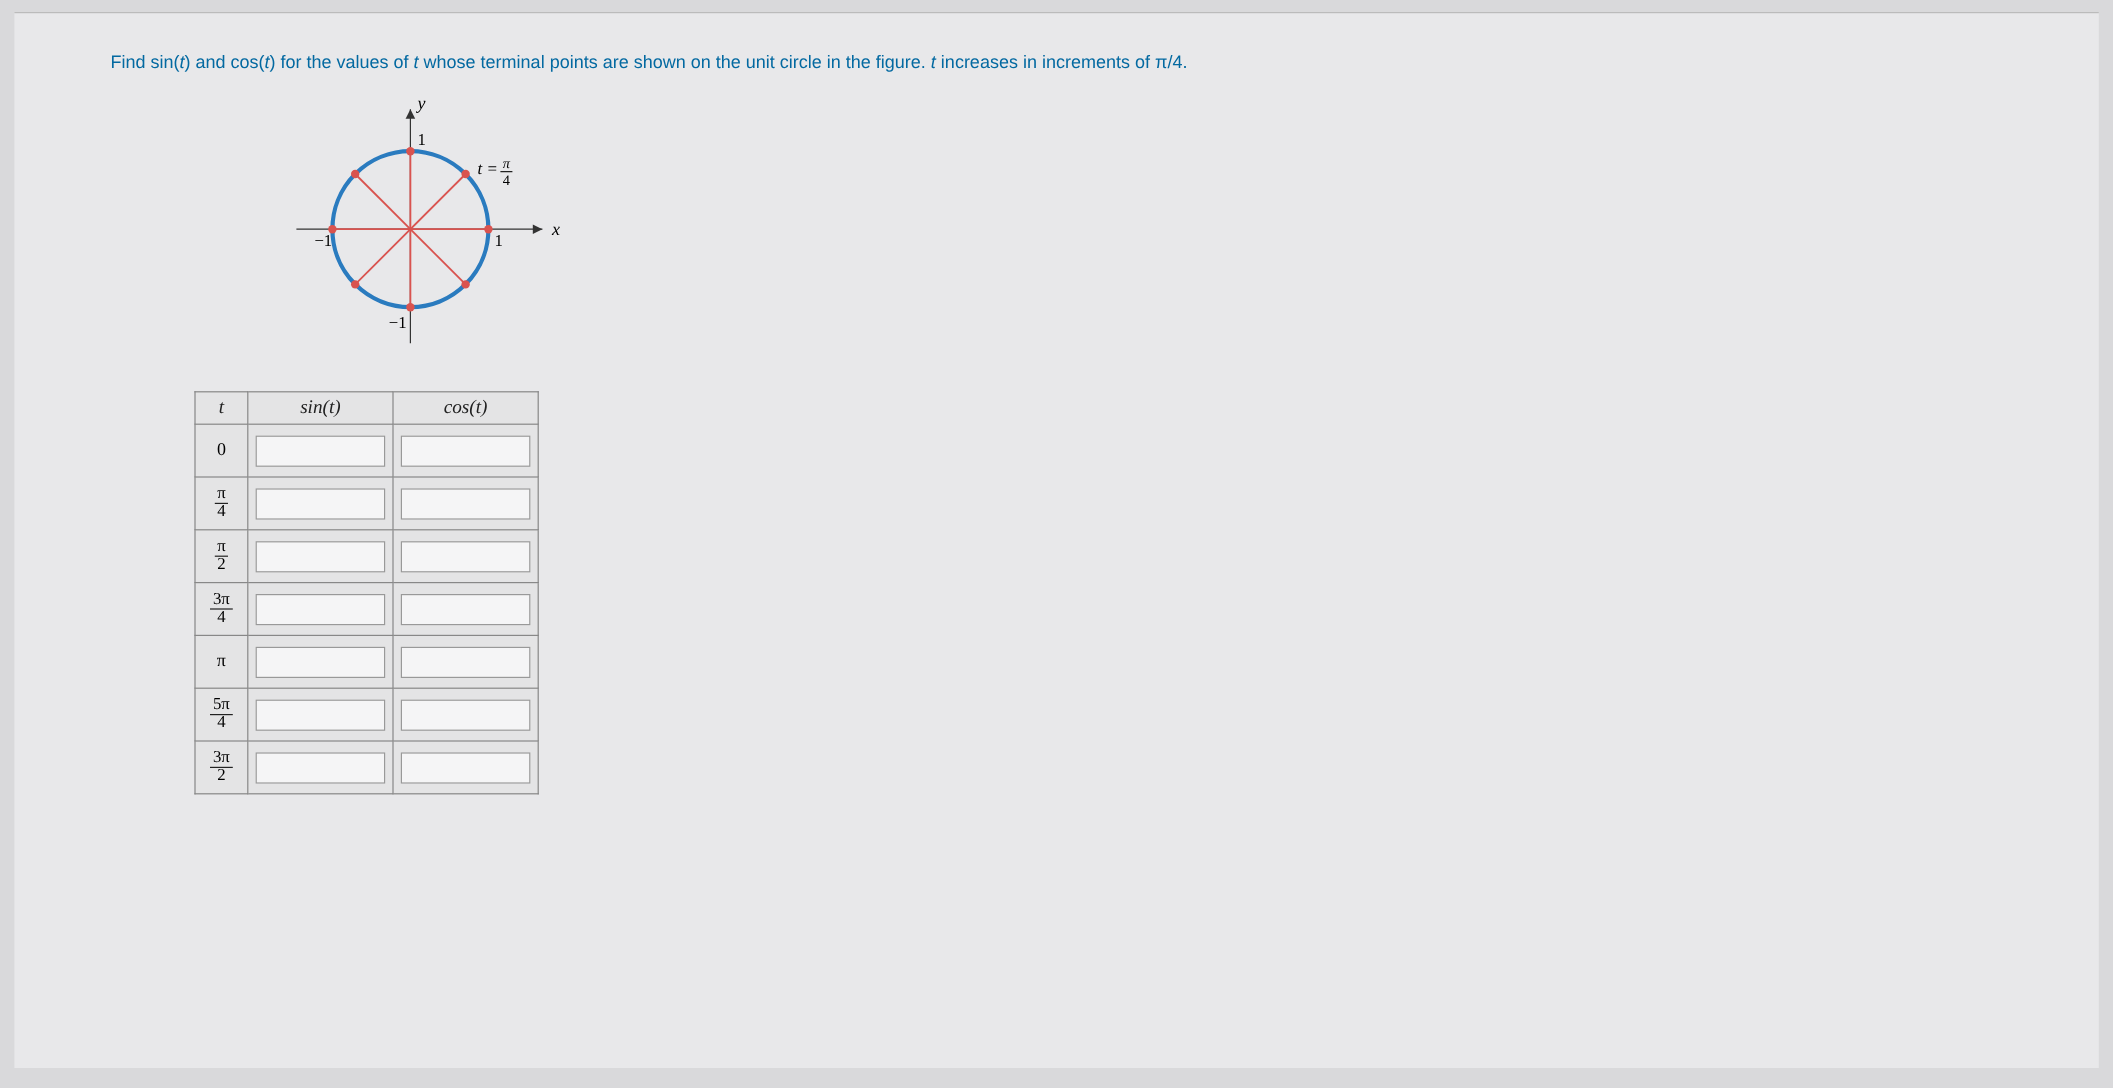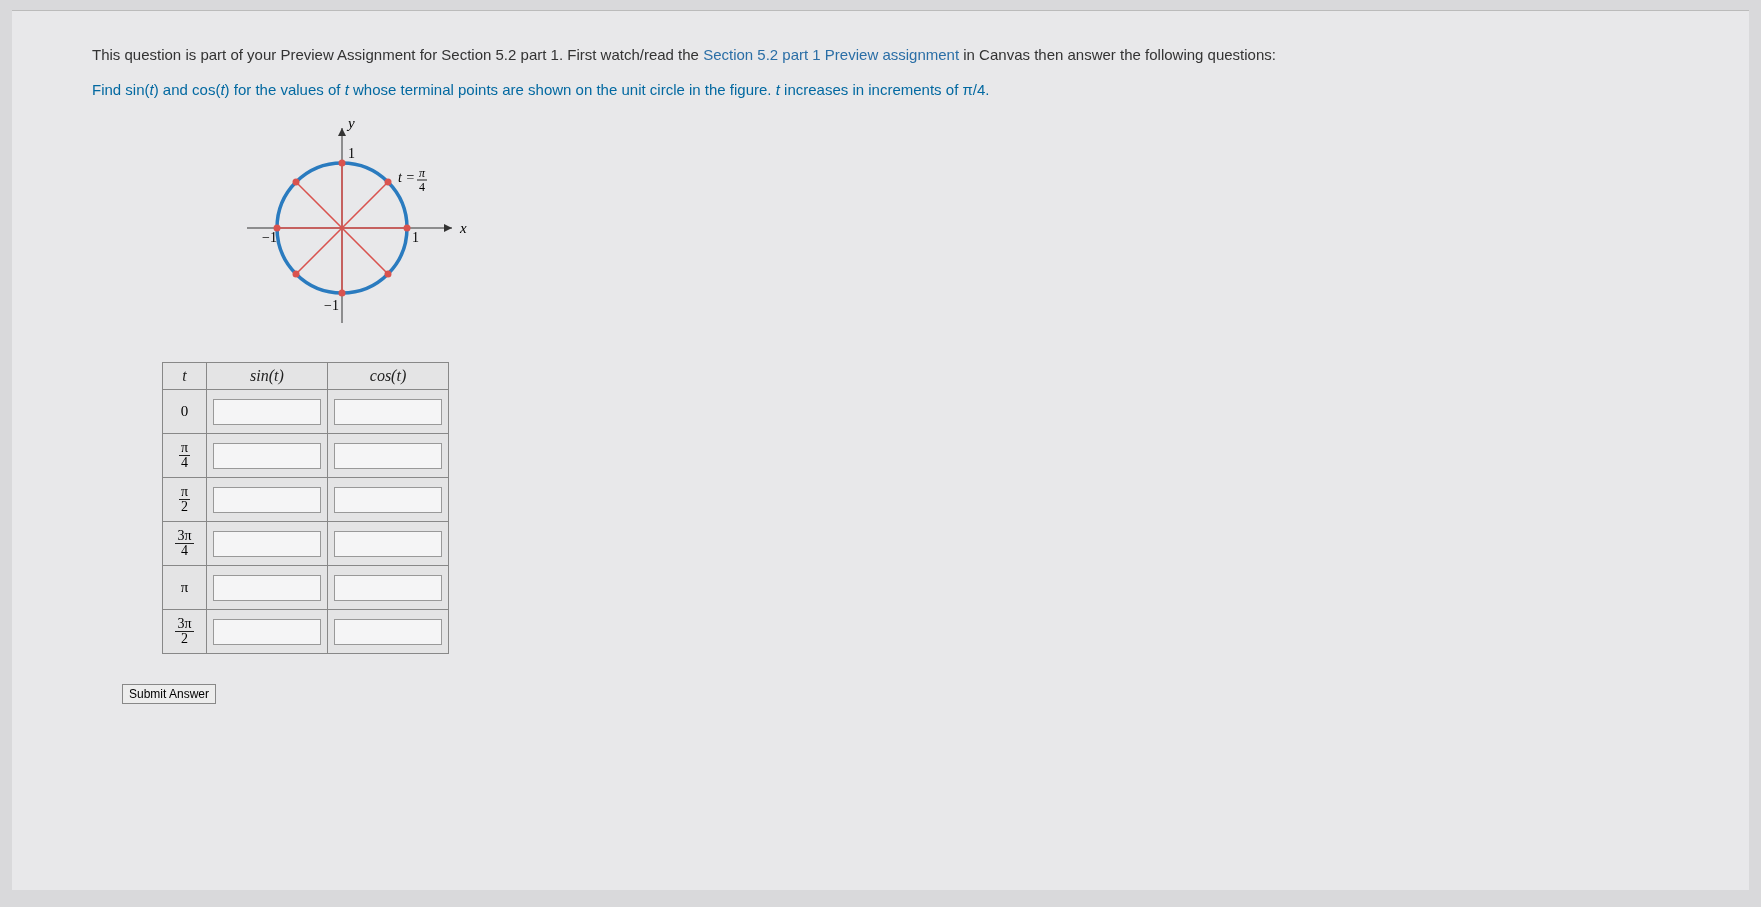--- a/index.html
+++ b/index.html
@@ -101,25 +101,20 @@
     display:inline-block;
     font-family:"Times New Roman",serif;
     position:relative;
   }
 </style>
 </head>
 <body>
 <div class="page">
 <div class="content">
 
-<p class="intro">
-  <span>This question is part of your Preview Assignment for Section 5.2 part 1. First watch/read the </span>
-  <a href="#">Section 5.2 part 1 Preview assignment</a>
-  <span> in Canvas then answer the following questions:</span>
-</p>
 
 <p class="prompt">
   <span>Find sin(</span><span class="ital">t</span><span>) and cos(</span><span class="ital">t</span><span>) for the values of </span><span class="ital">t</span><span> whose terminal points are shown on the unit circle in the figure. </span><span class="ital">t</span><span> increases in increments of π/4.</span>
 </p>
 
 <div class="figure">
   <svg width="260" height="220">
     <g transform="translate(110,110)">
 
       <line x1="-95" y1="0" x2="110" y2="0" stroke="#333" stroke-width="1"></line>
@@ -187,25 +182,27 @@
             <td class="tcol"><span class="frac"><span class="num">3π</span><span class="den">4</span></span></td>
             <td class="incol"><input type="text" class="ans" style=""></td>
             <td class="incol"><input type="text" class="ans" style=""></td>
           </tr>
           <tr>
             <td class="tcol">π</td>
             <td class="incol"><input type="text" class="ans" style=""></td>
             <td class="incol"><input type="text" class="ans" style=""></td>
           </tr>
           <tr>
+            <td class="tcol"><span class="frac"><span class="num">5π</span><span class="den">4</span></span></td>
+            <td class="incol"><input type="text" class="ans" style=""></td>
+            <td class="incol"><input type="text" class="ans" style=""></td>
+          </tr>
+          <tr>
             <td class="tcol"><span class="frac"><span class="num">3π</span><span class="den">2</span></span></td>
             <td class="incol"><input type="text" class="ans" style=""></td>
             <td class="incol"><input type="text" class="ans" style=""></td>
           </tr>
         </tbody>
 </table>
 
-<div class="submit-row">
-  <button class="submit">Submit Answer</button>
-</div>
 
 </div>
 </div>
 
 </body></html>

